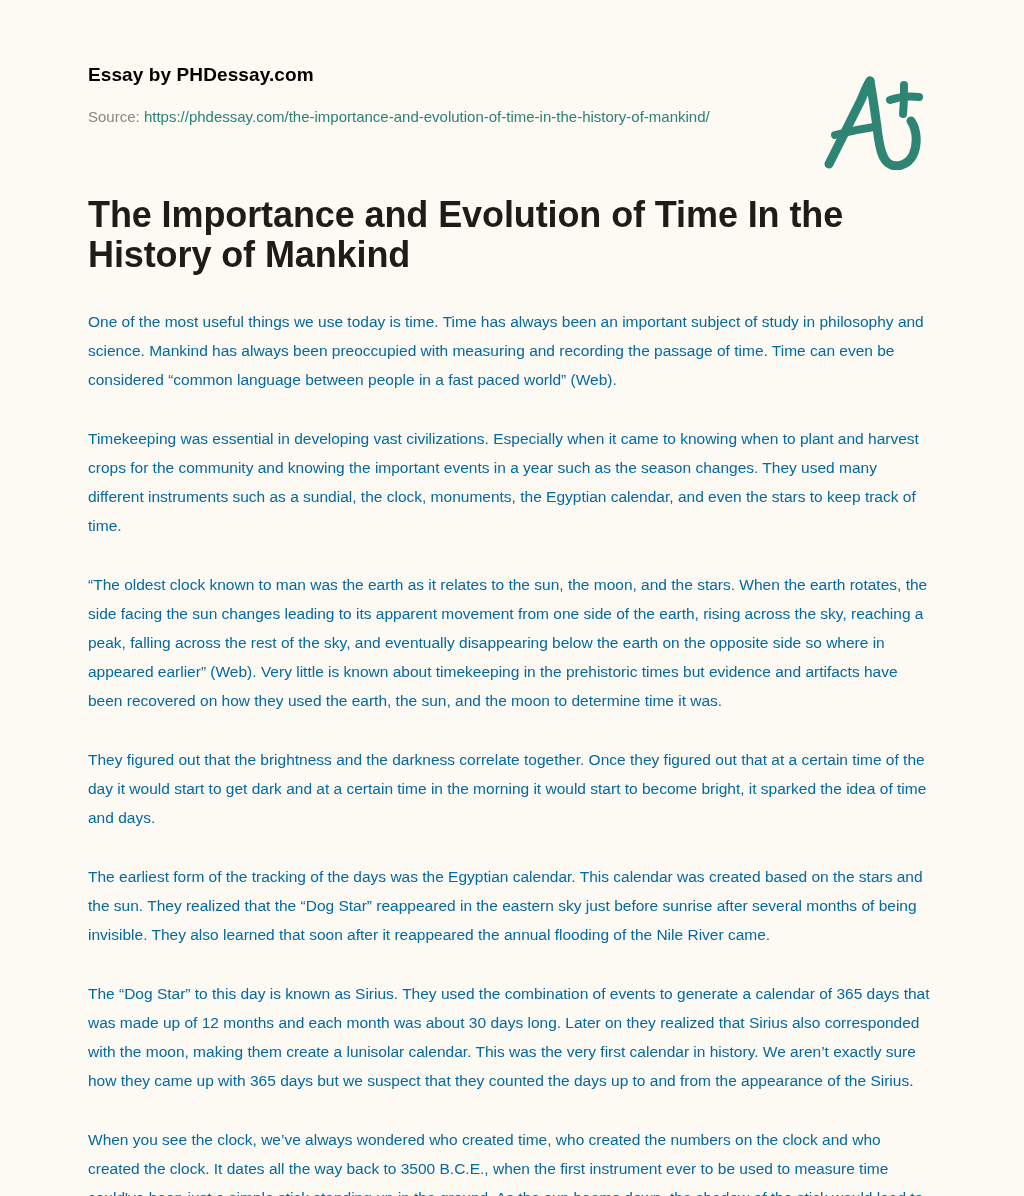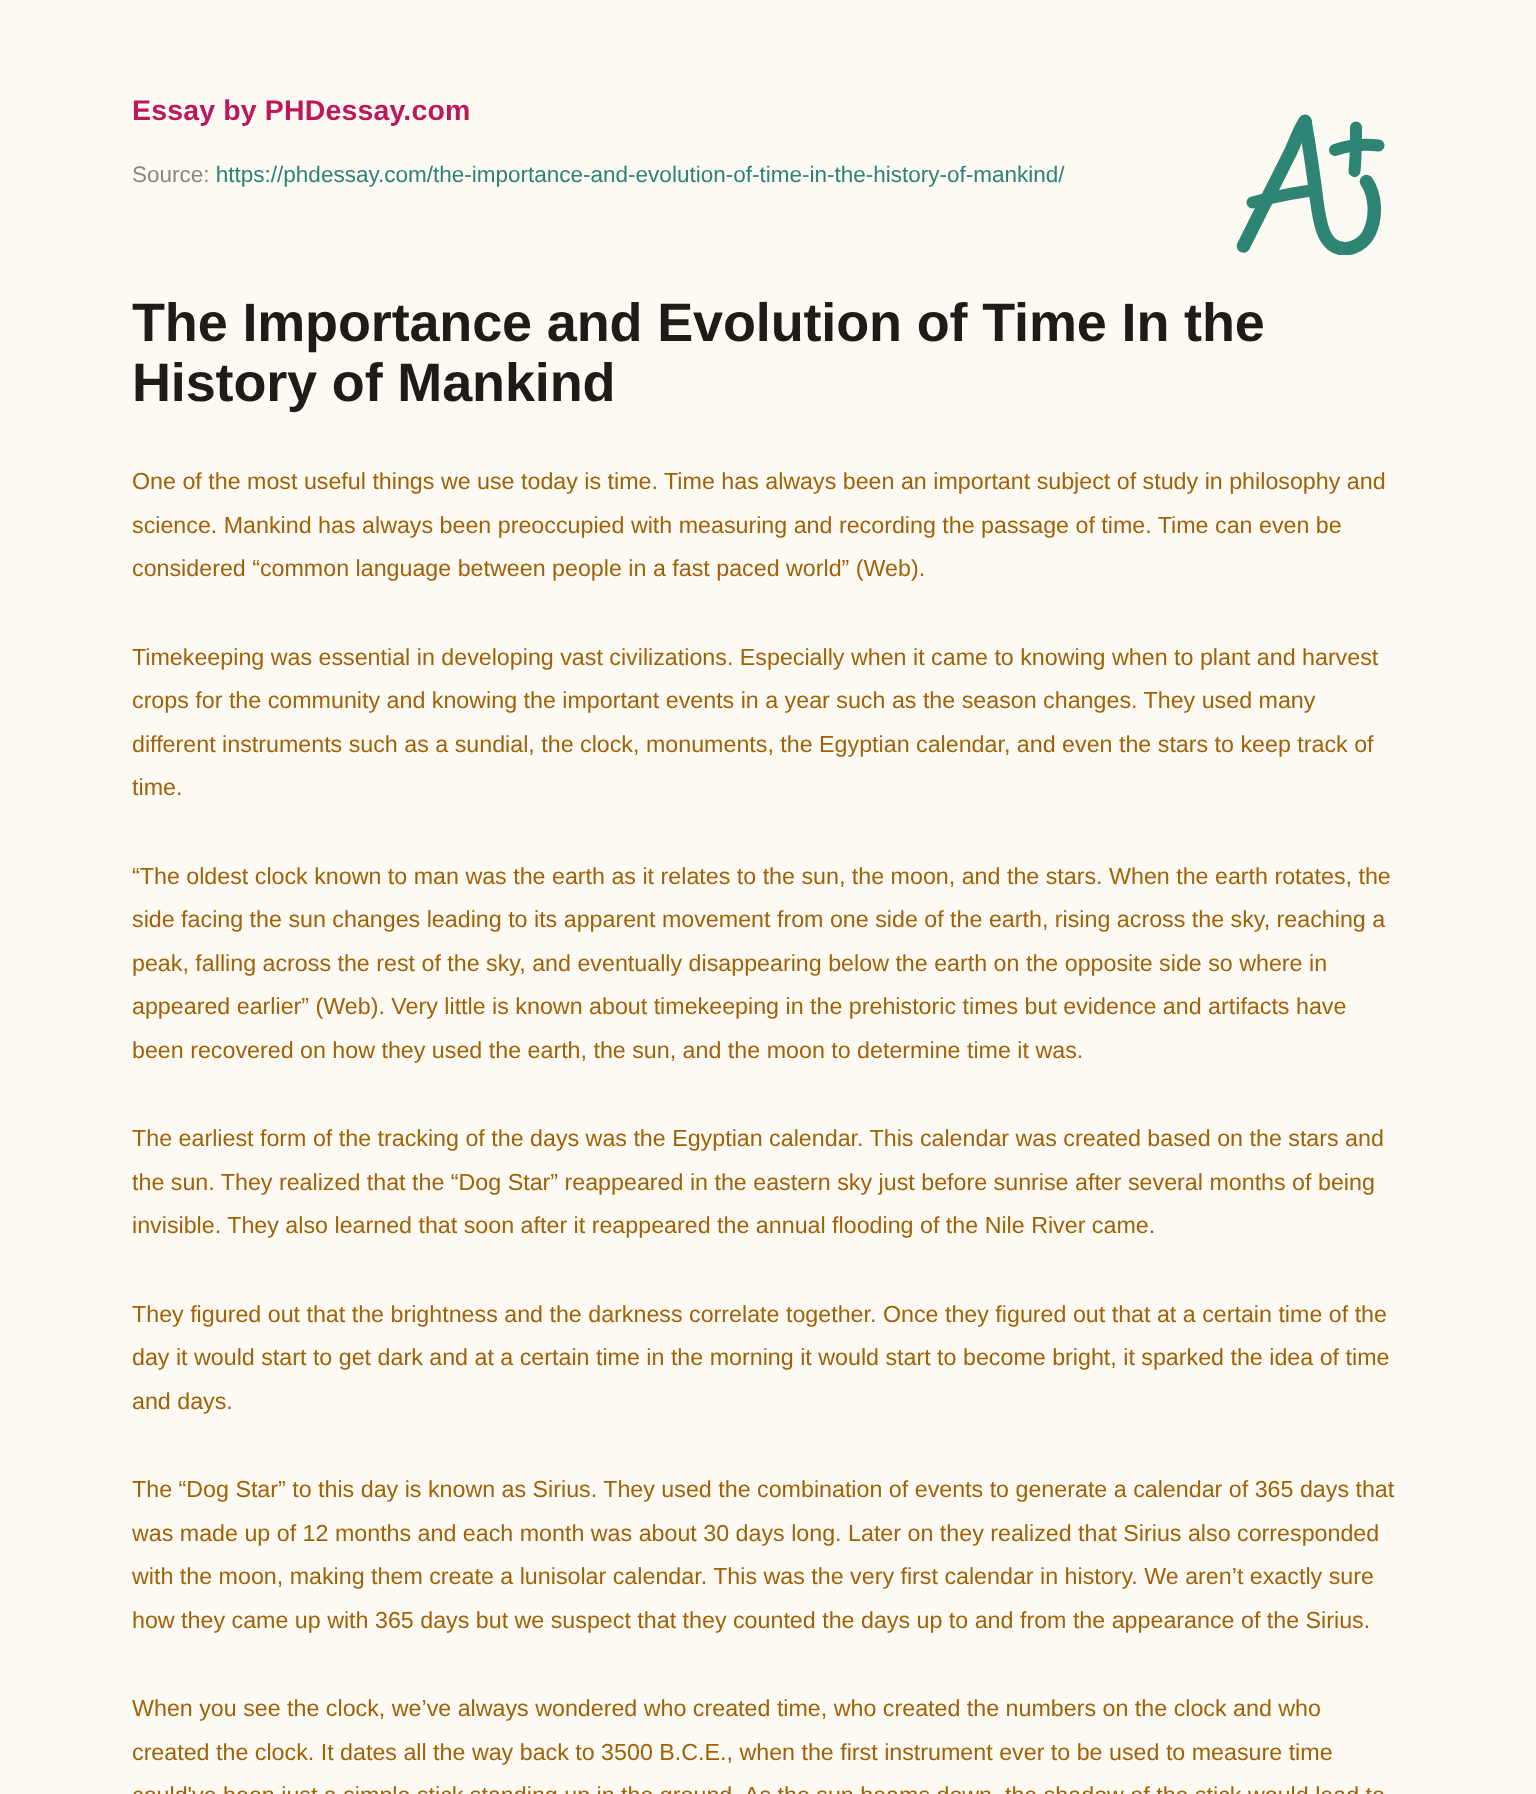--- a/index.html
+++ b/index.html
@@ -27,21 +27,21 @@
   .header {
     position: relative;
     padding: 62px 90px 0 88px;
     min-height: 112px;
     box-sizing: border-box;
   }
 
   .brand-line {
     font-size: 19px;
     font-weight: bold;
-    color: #be185d;
+    color: #000000;
     letter-spacing: 0.1px;
     line-height: 26px;
     margin: 0;
   }
 
   .source-line {
     margin: 15px 0 0 0;
     font-size: 15px;
     line-height: 27px;
     color: #8b8680;
@@ -90,21 +90,21 @@
   }
 
   .article-body {
     margin-top: 32px;
   }
 
   .article-body p {
     margin: 0 0 30px 0;
     font-size: 15.5px;
     line-height: 29px;
-    color: #a16207;
+    color: #0369a1;
     max-width: 852px;
     text-align: left;
   }
 
   .article-body p:last-child {
     margin-bottom: 0;
   }
 </style>
 </head>
 <body>
@@ -141,22 +141,22 @@
   </div>
 
   <div class="article">
 
     <h1 class="article-title">The Importance and Evolution of Time In the History of Mankind</h1>
 
     <div class="article-body">
       <p>One of the most useful things we use today is time. Time has always been an important subject of study in philosophy and science. Mankind has always been preoccupied with measuring and recording the passage of time. Time can even be considered “common language between people in a fast paced world” (Web).</p>
       <p>Timekeeping was essential in developing vast civilizations. Especially when it came to knowing when to plant and harvest crops for the community and knowing the important events in a year such as the season changes. They used many different instruments such as a sundial, the clock, monuments, the Egyptian calendar, and even the stars to keep track of time.</p>
       <p>“The oldest clock known to man was the earth as it relates to the sun, the moon, and the stars. When the earth rotates, the side facing the sun changes leading to its apparent movement from one side of the earth, rising across the sky, reaching a peak, falling across the rest of the sky, and eventually disappearing below the earth on the opposite side so where in appeared earlier” (Web). Very little is known about timekeeping in the prehistoric times but evidence and artifacts have been recovered on how they used the earth, the sun, and the moon to determine time it was.</p>
+      <p>They figured out that the brightness and the darkness correlate together. Once they figured out that at a certain time of the day it would start to get dark and at a certain time in the morning it would start to become bright, it sparked the idea of time and days.</p>
       <p>The earliest form of the tracking of the days was the Egyptian calendar. This calendar was created based on the stars and the sun. They realized that the “Dog Star” reappeared in the eastern sky just before sunrise after several months of being invisible. They also learned that soon after it reappeared the annual flooding of the Nile River came.</p>
-      <p>They figured out that the brightness and the darkness correlate together. Once they figured out that at a certain time of the day it would start to get dark and at a certain time in the morning it would start to become bright, it sparked the idea of time and days.</p>
       <p>The “Dog Star” to this day is known as Sirius. They used the combination of events to generate a calendar of 365 days that was made up of 12 months and each month was about 30 days long. Later on they realized that Sirius also corresponded with the moon, making them create a lunisolar calendar. This was the very first calendar in history. We aren’t exactly sure how they came up with 365 days but we suspect that they counted the days up to and from the appearance of the Sirius.</p>
       <p>When you see the clock, we’ve always wondered who created time, who created the numbers on the clock and who created the clock. It dates all the way back to 3500 B.C.E., when the first instrument ever to be used to measure time could've been just a simple stick standing up in the ground. As the sun beams down, the shadow of the stick would lead to the noon point which meant that the sun was at its highest point in the sky. The stick method of telling time eventually led to the creation of the obelisk.</p>
 
     </div>
 
   </div>
 
 </div>
 
 </body></html>

